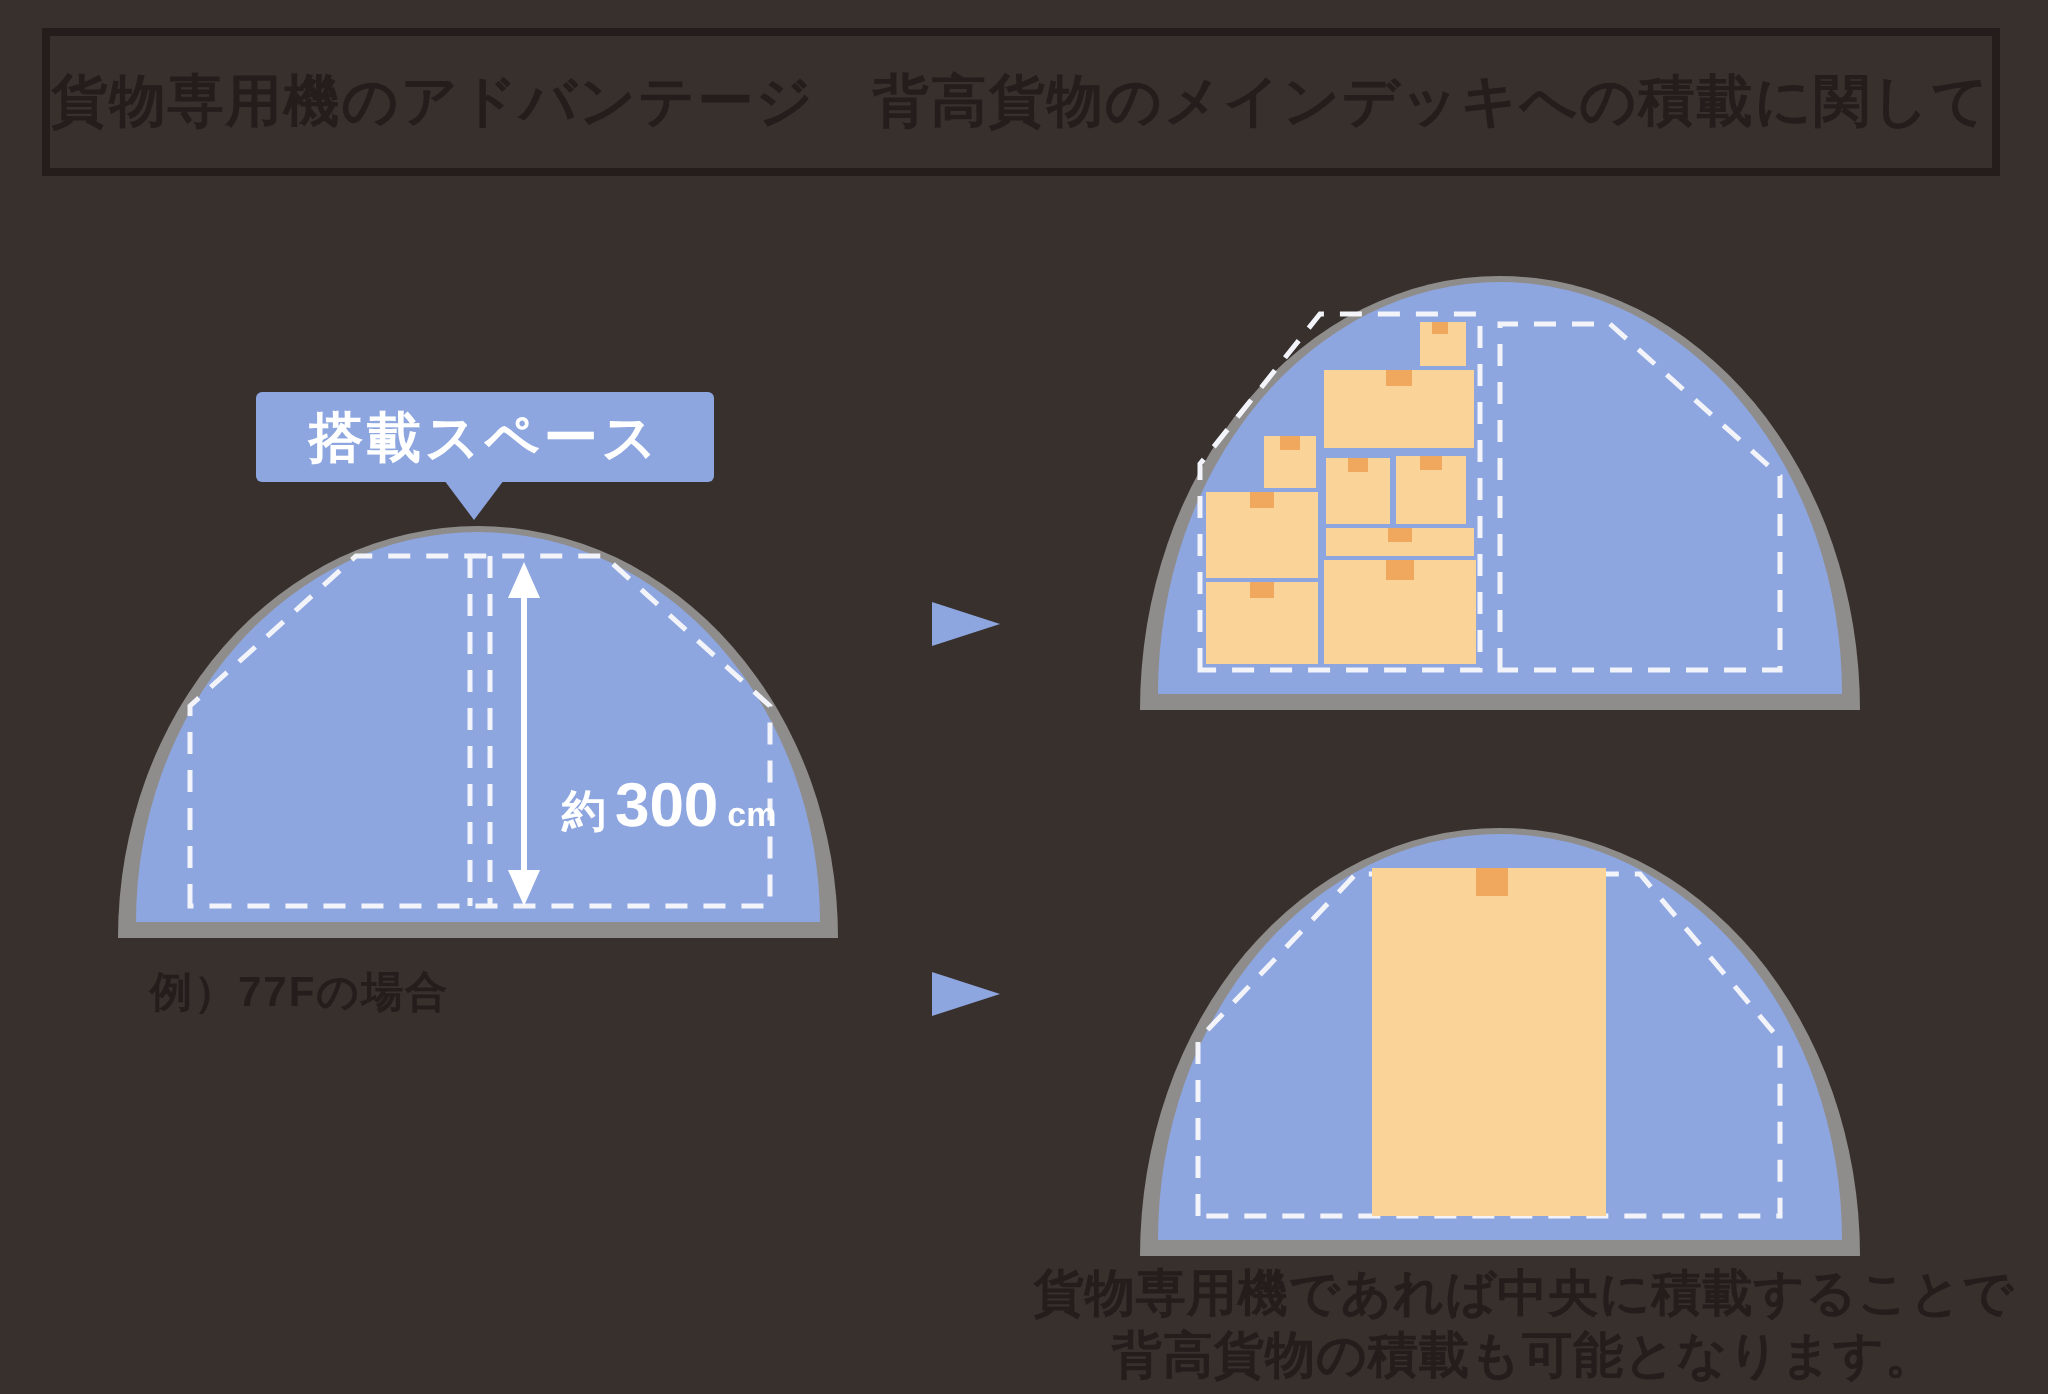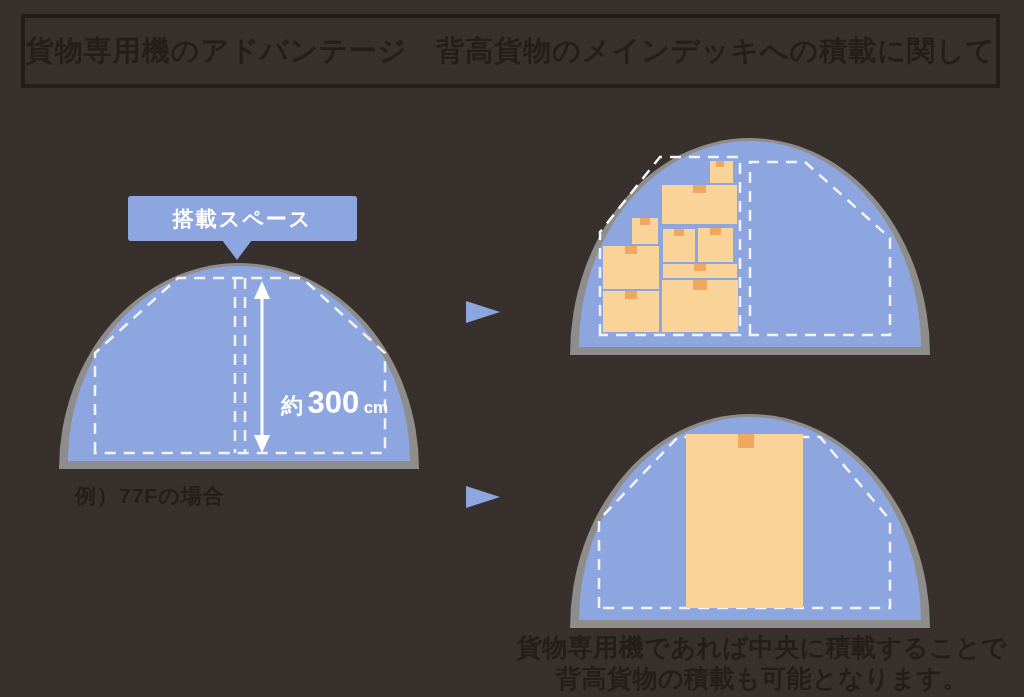--- a/index.html
+++ b/index.html
@@ -23,21 +23,21 @@
     white-space:nowrap;
   }
   
   .space-label{
     position:absolute;left:128px;top:196px;width:229px;height:45px;
     background:#8ea6e0;border-radius:3px;
     display:flex;align-items:center;justify-content:center;
     z-index:3;
   }
   .space-label .space-label-text{
-    color:#ffffff;font-size:21px;font-weight:bold;letter-spacing:2px;
+    color:#ffffff;font-size:27px;font-weight:bold;letter-spacing:2px;
   }
   .space-label .tail{
     position:absolute;left:94px;top:44px;width:0;height:0;
     border-left:15px solid transparent;
     border-right:15px solid transparent;
     border-top:20px solid #8ea6e0;
   }
   
   .dome{position:absolute;z-index:1;}
   .dome-left{left:57px;top:255px;}

